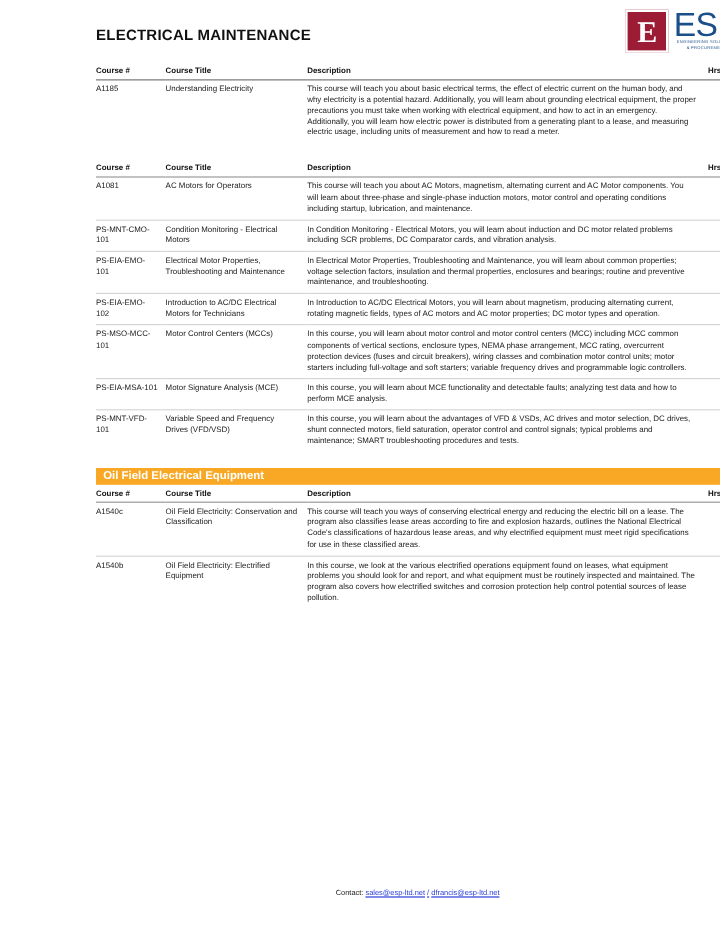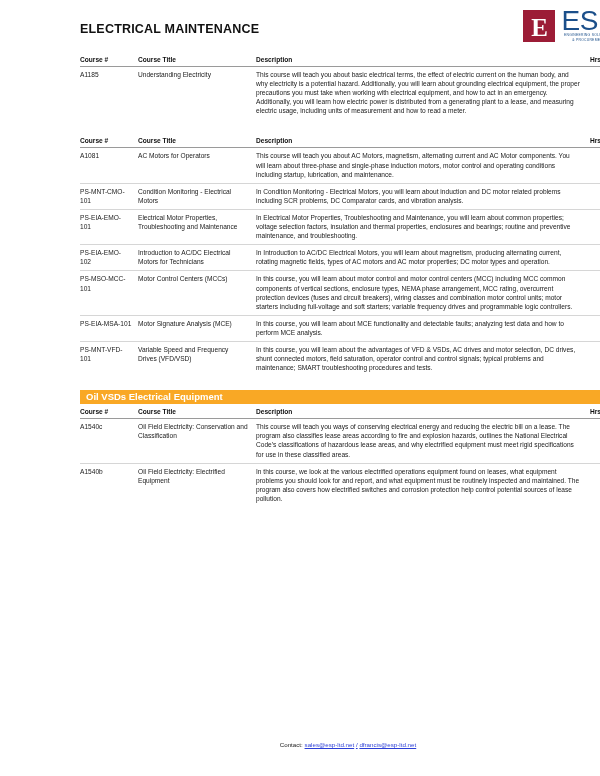--- a/index.html
+++ b/index.html
@@ -254,21 +254,21 @@
             <tr>
               <td class="col-num">PS-MNT-VFD-101</td>
               <td class="col-title">Variable Speed and Frequency Drives (VFD/VSD)</td>
               <td class="col-desc">In this course, you will learn about the advantages of VFD &amp; VSDs, AC drives and motor selection, DC drives, shunt connected motors, field saturation, operator control and control signals; typical problems and maintenance; SMART troubleshooting procedures and tests.</td>
               <td class="col-hrs">2.5</td>
             </tr>
           </tbody>
         </table>
       </div>
       <div class="section">
-        <div class="section-bar"><span>Oil VSDs Electrical Equipment</span></div>
+        <div class="section-bar"><span>Oil Field Electrical Equipment</span></div>
         <table class="course-table">
           <thead>
             <tr>
               <th class="col-num">Course #</th>
               <th class="col-title">Course Title</th>
               <th class="col-desc">Description</th>
               <th class="col-hrs">Hrs</th>
             </tr>
           </thead>
           <tbody>

